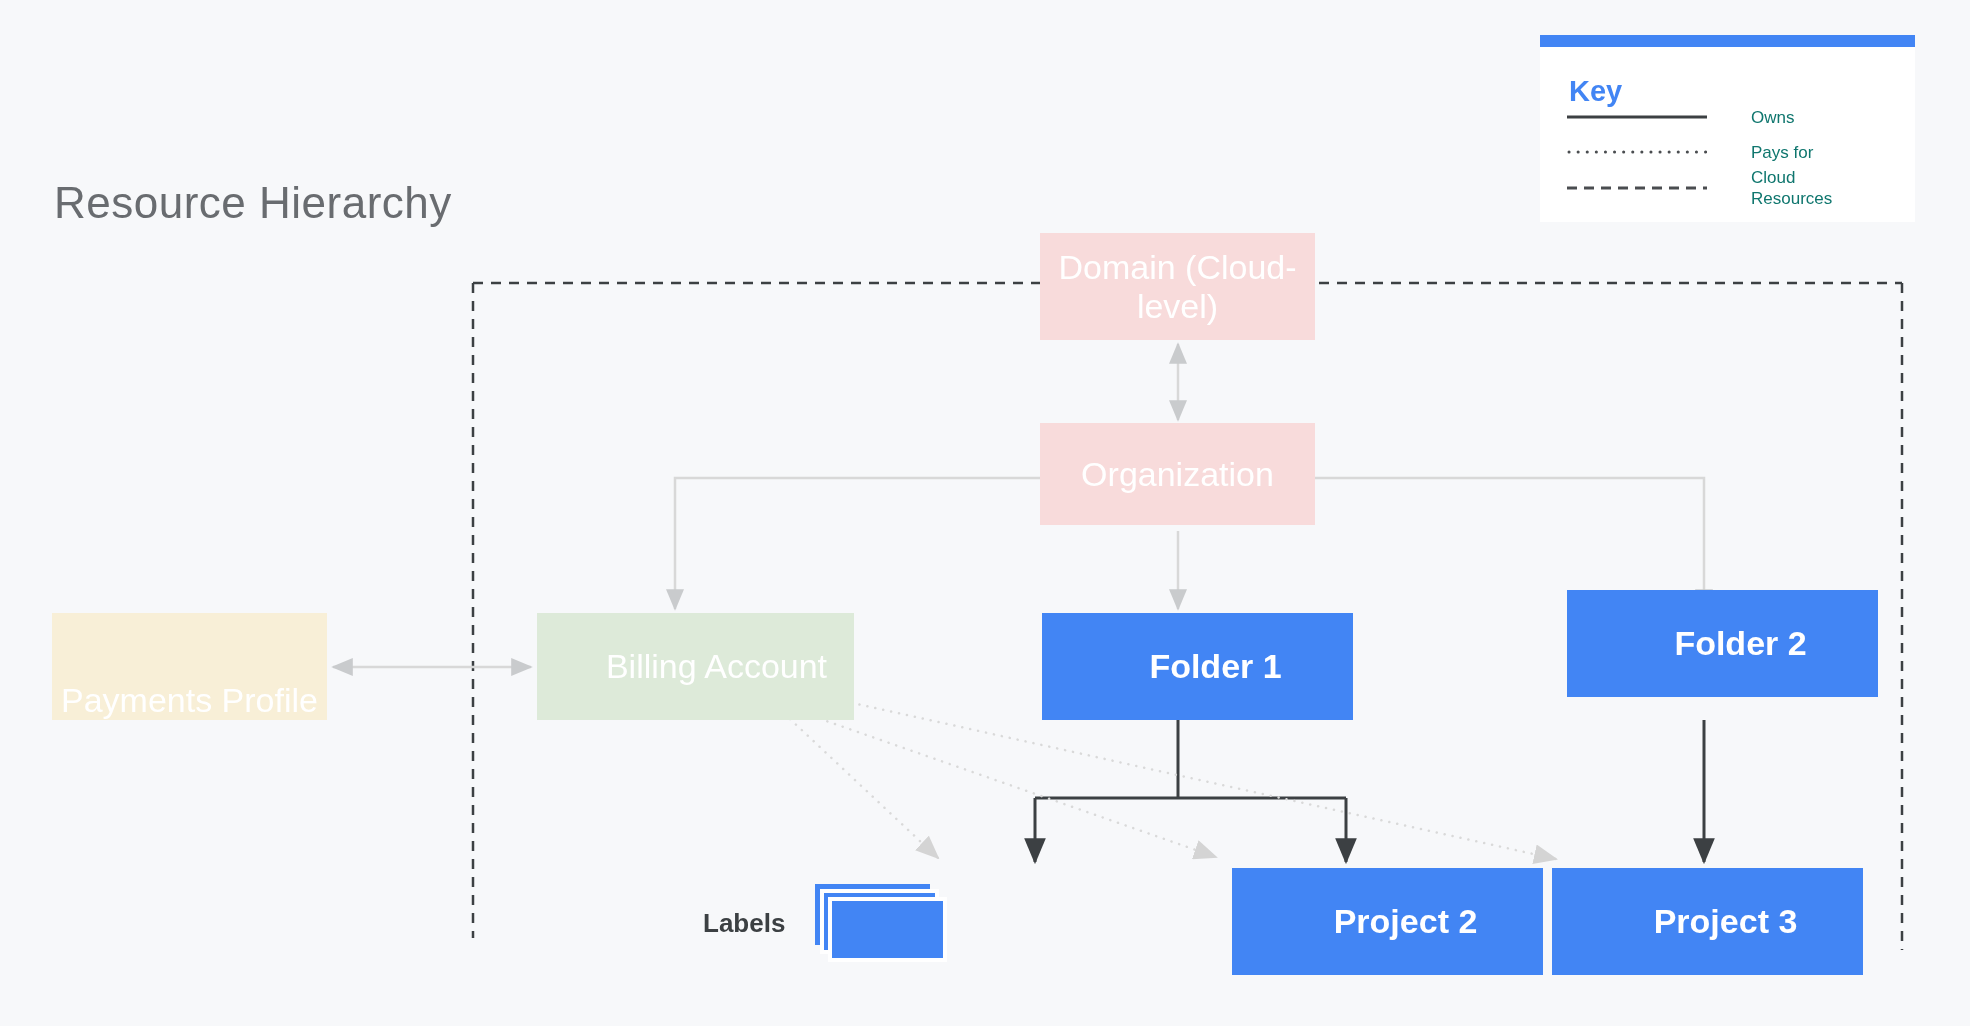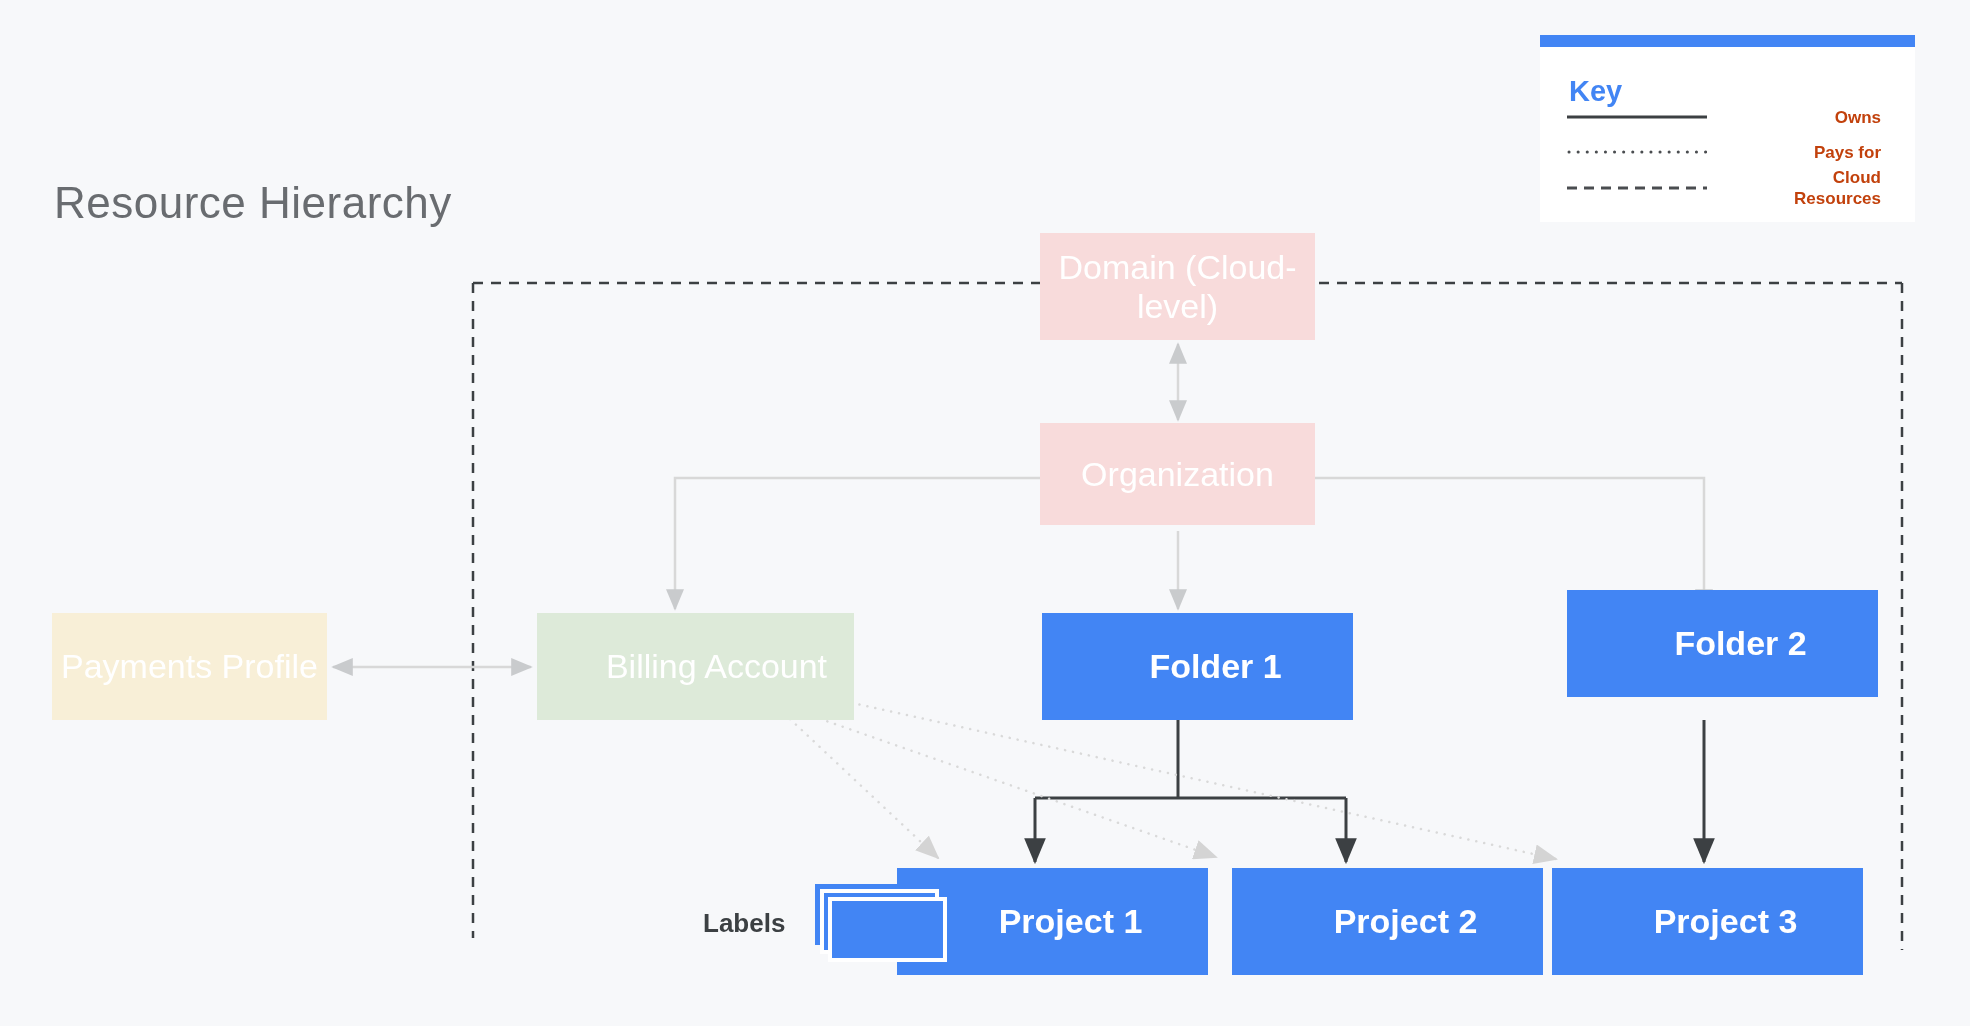--- a/index.html
+++ b/index.html
@@ -21,21 +21,21 @@
   .wires{position:absolute;left:0;top:0;z-index:1;}
 
   
   .node{
     position:absolute;width:275px;height:107px;z-index:2;
     display:flex;align-items:center;justify-content:center;
     font-size:34px;color:#ffffff;text-align:center;
   }
   .node.pink{background:#f8dbdb;}
   .node.green{background:#ddead9;padding-left:42px;}
-  .node.cream{background:#f8efd7;}
+  .node.cream{background:#f8efd7;align-items:flex-end;}
   .node.blue{background:#4285f4;font-weight:bold;padding-left:36px;}
 
   .n-domain{left:1040px;top:233px;}
   .n-org{left:1040px;top:423px;height:102px;}
   .n-payments{left:52px;top:613px;}
   .n-billing{left:537px;top:613px;}
   .n-folder1{left:1042px;top:613px;}
   .n-folder2{left:1567px;top:590px;}
   .n-project1{left:897px;top:868px;}
   .n-project2{left:1232px;top:868px;}
@@ -57,21 +57,21 @@
   .key-title{
     position:absolute;left:29px;top:40px;
     font-size:29px;font-weight:bold;color:#4285f4;
   }
   .key-sample{position:absolute;left:27px;width:140px;height:6px;}
   .key-sample.s1{top:79px;}
   .key-sample.s2{top:114px;}
   .key-sample.s3{top:150px;}
   .key-label{
     position:absolute;left:211px;width:130px;
-    font-size:17px;font-weight:bold;color:#c2410c;line-height:21px;text-align:right;
+    font-size:17px;font-weight:normal;color:#0f766e;line-height:21px;
   }
   .key-label.l1{top:72px;}
   .key-label.l2{top:107px;}
   .key-label.l3{top:132px;}
 </style>
 </head>
 <body>
 
 <div class="stage">
 
@@ -130,23 +130,20 @@
   </div>
   <div class="node green n-billing">
     <span>Billing Account</span>
   </div>
   <div class="node blue n-folder1">
     <span>Folder 1</span>
   </div>
   <div class="node blue n-folder2">
     <span>Folder 2</span>
   </div>
-  <div class="node blue n-project1">
-    <span>Project 1</span>
-  </div>
   <div class="node blue n-project2">
     <span>Project 2</span>
   </div>
   <div class="node blue n-project3">
     <span>Project 3</span>
   </div>
 
   <div class="labels-caption">Labels</div>
   <svg class="labels-icon" width="134" height="82" viewBox="0 0 134 82">
     <rect x="2" y="2" width="115" height="61" fill="#4285f4"></rect>

